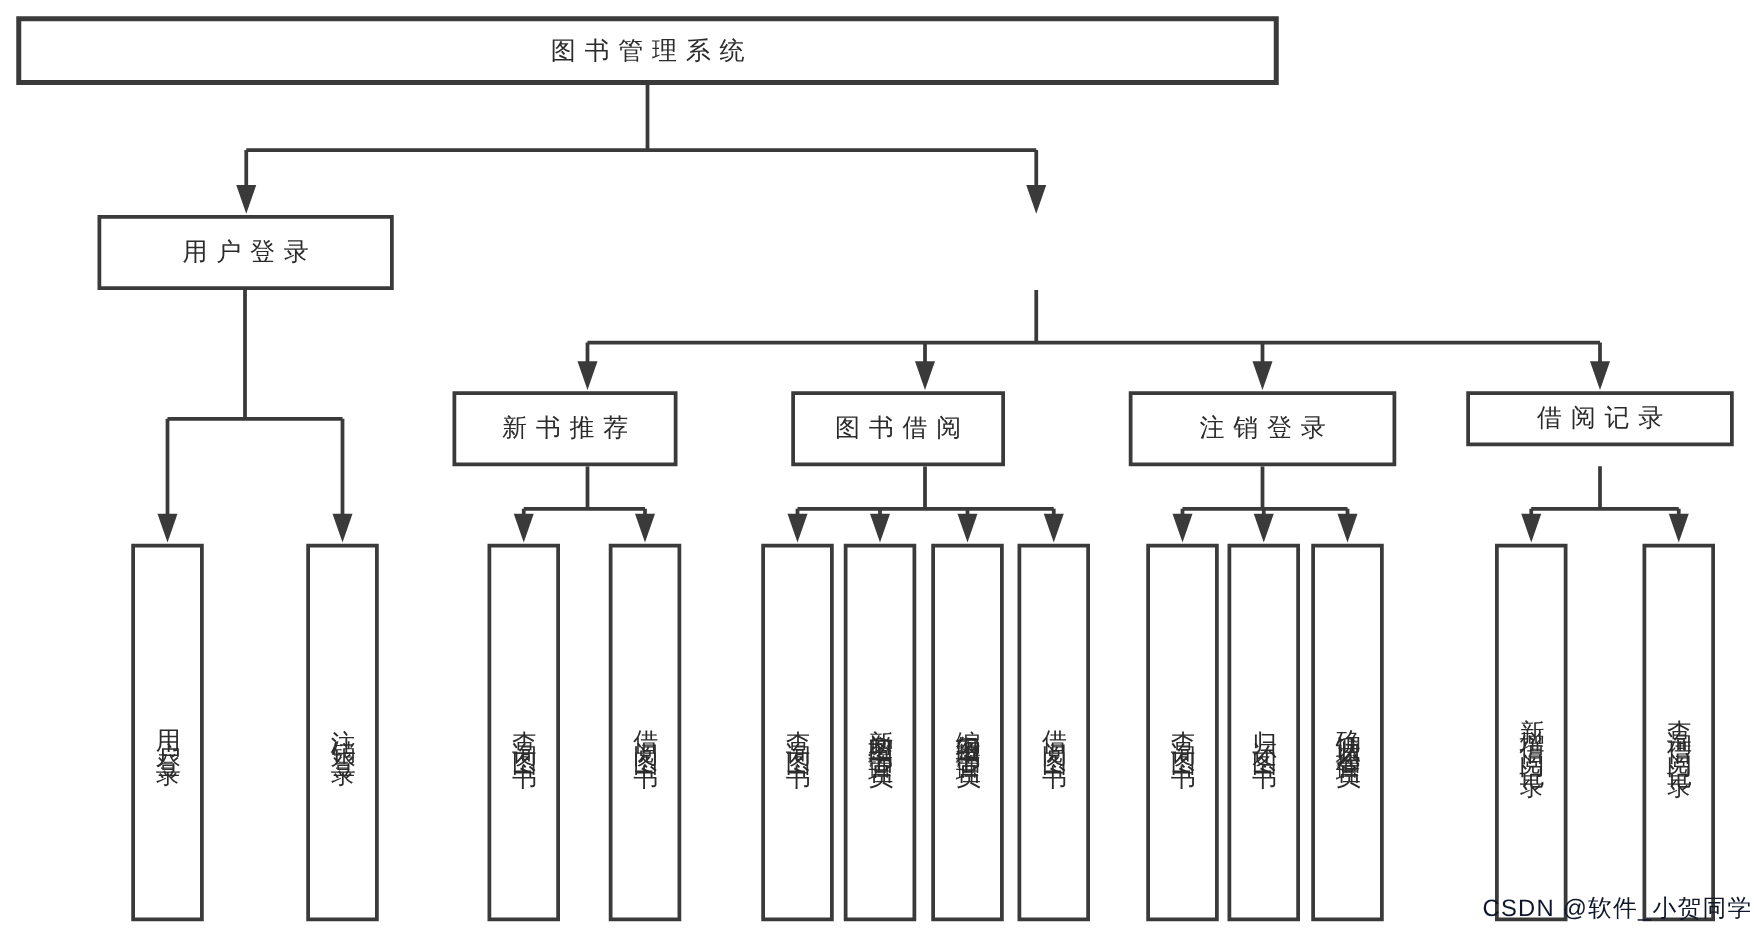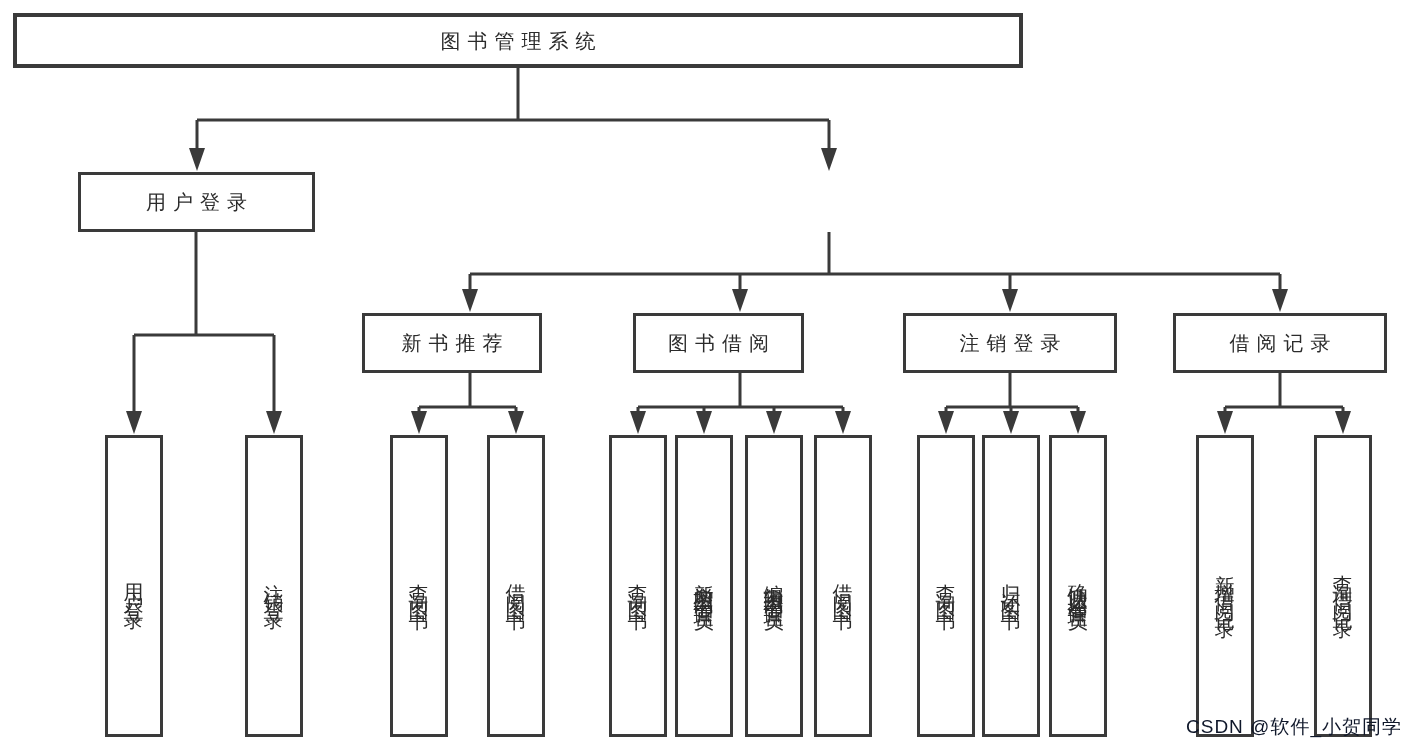--- a/index.html
+++ b/index.html
@@ -73,21 +73,21 @@
     </g>
   </svg>
 
   <div class="node root" style="left:13px; top:13px; width:1010px; height:55px;">图书管理系统</div>
 
   <div class="node hnode" style="left:78px; top:172px; width:237px; height:60px;">用户登录</div>
 
   <div class="node hnode" style="left:362px; top:313px; width:180px; height:60px;">新书推荐</div>
   <div class="node hnode" style="left:633px; top:313px; width:171px; height:60px;">图书借阅</div>
   <div class="node hnode" style="left:903px; top:313px; width:214px; height:60px;">注销登录</div>
-  <div class="node hnode" style="left:1173px; top:313px; width:214px; height:60px;">借阅记录</div>
+  <div class="node hnode" style="left:1173px; top:313px; width:214px; height:44px;">借阅记录</div>
 
   <div class="node leaf" style="left:105px; top:435px; width:58px; height:302px;">用户登录</div>
   <div class="node leaf" style="left:245px; top:435px; width:58px; height:302px;">注销登录</div>
 
   <div class="node leaf" style="left:390px; top:435px; width:58px; height:302px;">查询图书</div>
   <div class="node leaf" style="left:487px; top:435px; width:58px; height:302px;">借阅图书</div>
 
   <div class="node leaf" style="left:609px; top:435px; width:58px; height:302px;">查询图书</div>
   <div class="node leaf" style="left:675px; top:435px; width:58px; height:302px; letter-spacing:4px;">新增图书（管理员）</div>
   <div class="node leaf" style="left:745px; top:435px; width:58px; height:302px; letter-spacing:4px;">编辑图书（管理员）</div>

